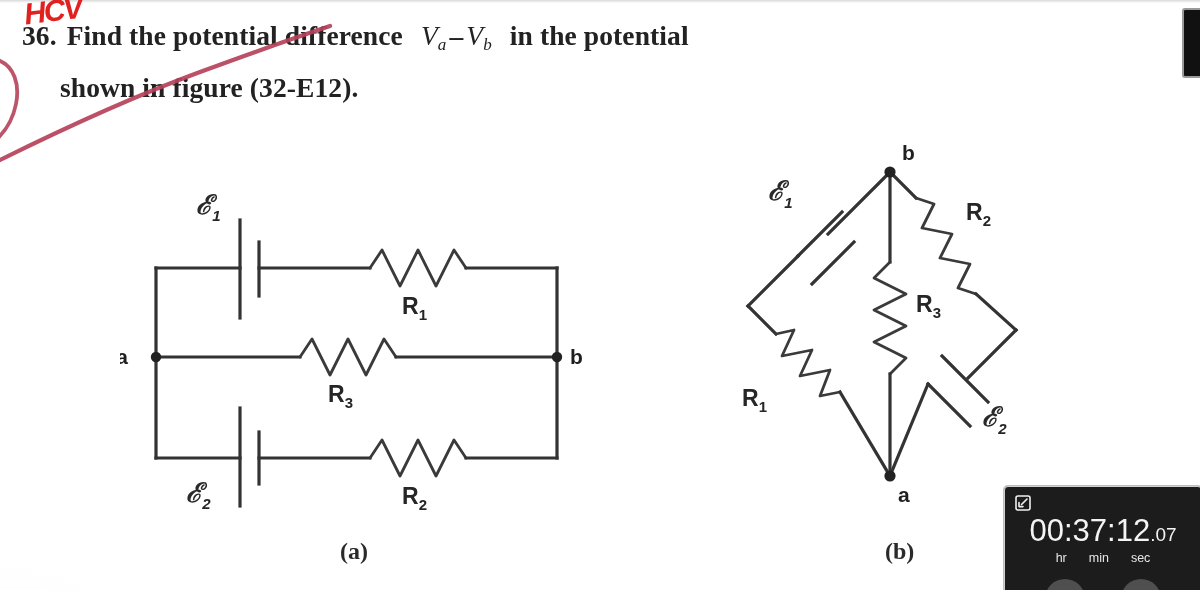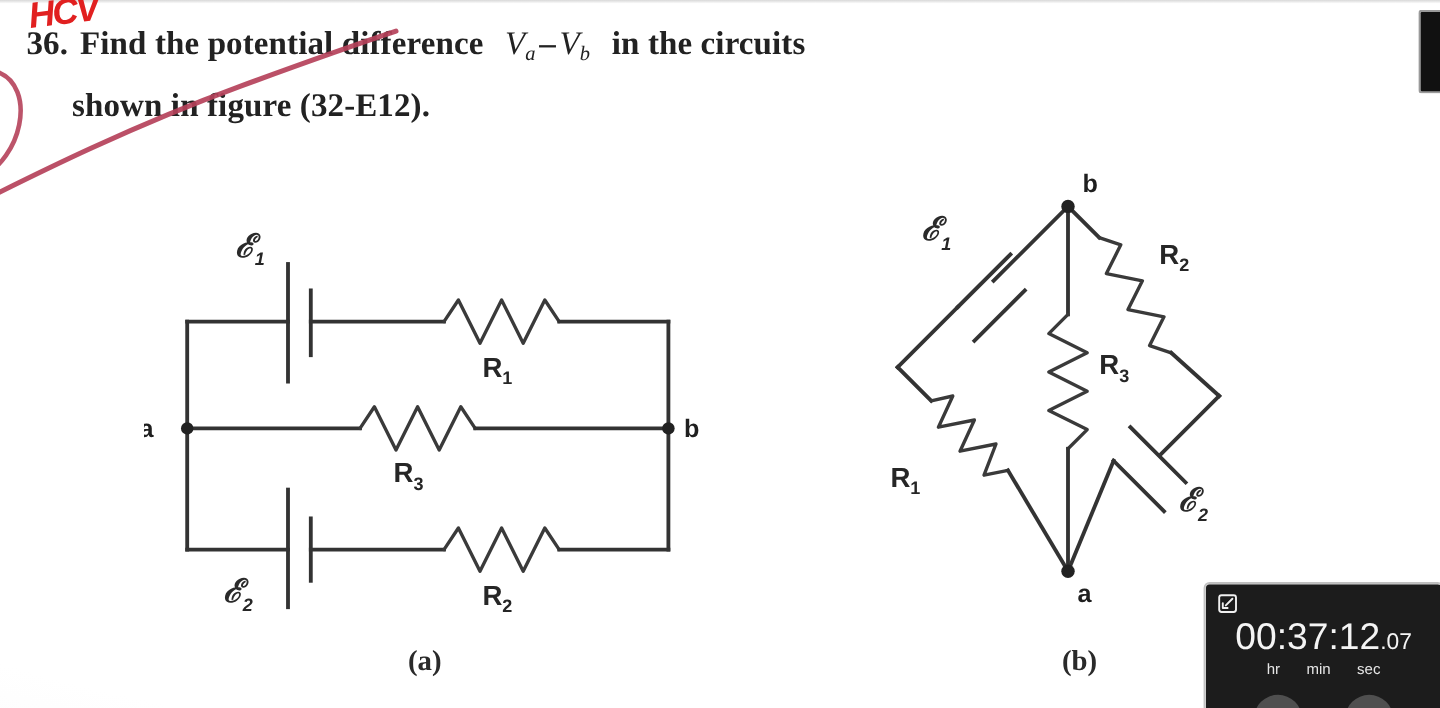--- a/index.html
+++ b/index.html
@@ -228,21 +228,21 @@
 </head>
 <body>
 
 <div id="scan-page">
 
   <div id="paper-tone"></div>
   <div id="scan-edge-top"></div>
 
   <div id="question-block">
     <div class="q-line">
-      <span class="num">36.</span><span class="gap-sm"></span><span>Find the potential difference</span><span class="gap-md"></span><span class="mathvar"><span>V</span><sub>a</sub></span><span class="minus">–</span><span class="mathvar"><span>V</span><sub>b</sub></span><span class="gap-md"></span><span>in the circuits</span>
+      <span class="num">36.</span><span class="gap-sm"></span><span>Find the potential difference</span><span class="gap-md"></span><span class="mathvar"><span>V</span><sub>a</sub></span><span class="minus">–</span><span class="mathvar"><span>V</span><sub>b</sub></span><span class="gap-md"></span><span>in the potential</span>
     </div>
     <div class="q-line q-line-2">shown in figure (32-E12).</div>
   </div>
 
   <div id="annot-layer">
     <div id="hcv-mark">HCV</div>
     <svg width="1200" height="590">
       <path d="M -10 165 C 30 145, 110 105, 200 72 C 260 50, 300 36, 330 26" stroke="#b5415a" stroke-width="4.2" fill="none" stroke-linecap="round" opacity="0.92"></path>
       <path d="M -2 60 C 14 66, 20 84, 16 104 C 12 124, 0 138, -12 146" stroke="#b5415a" stroke-width="3.8" fill="none" stroke-linecap="round" opacity="0.9"></path>
     </svg>

